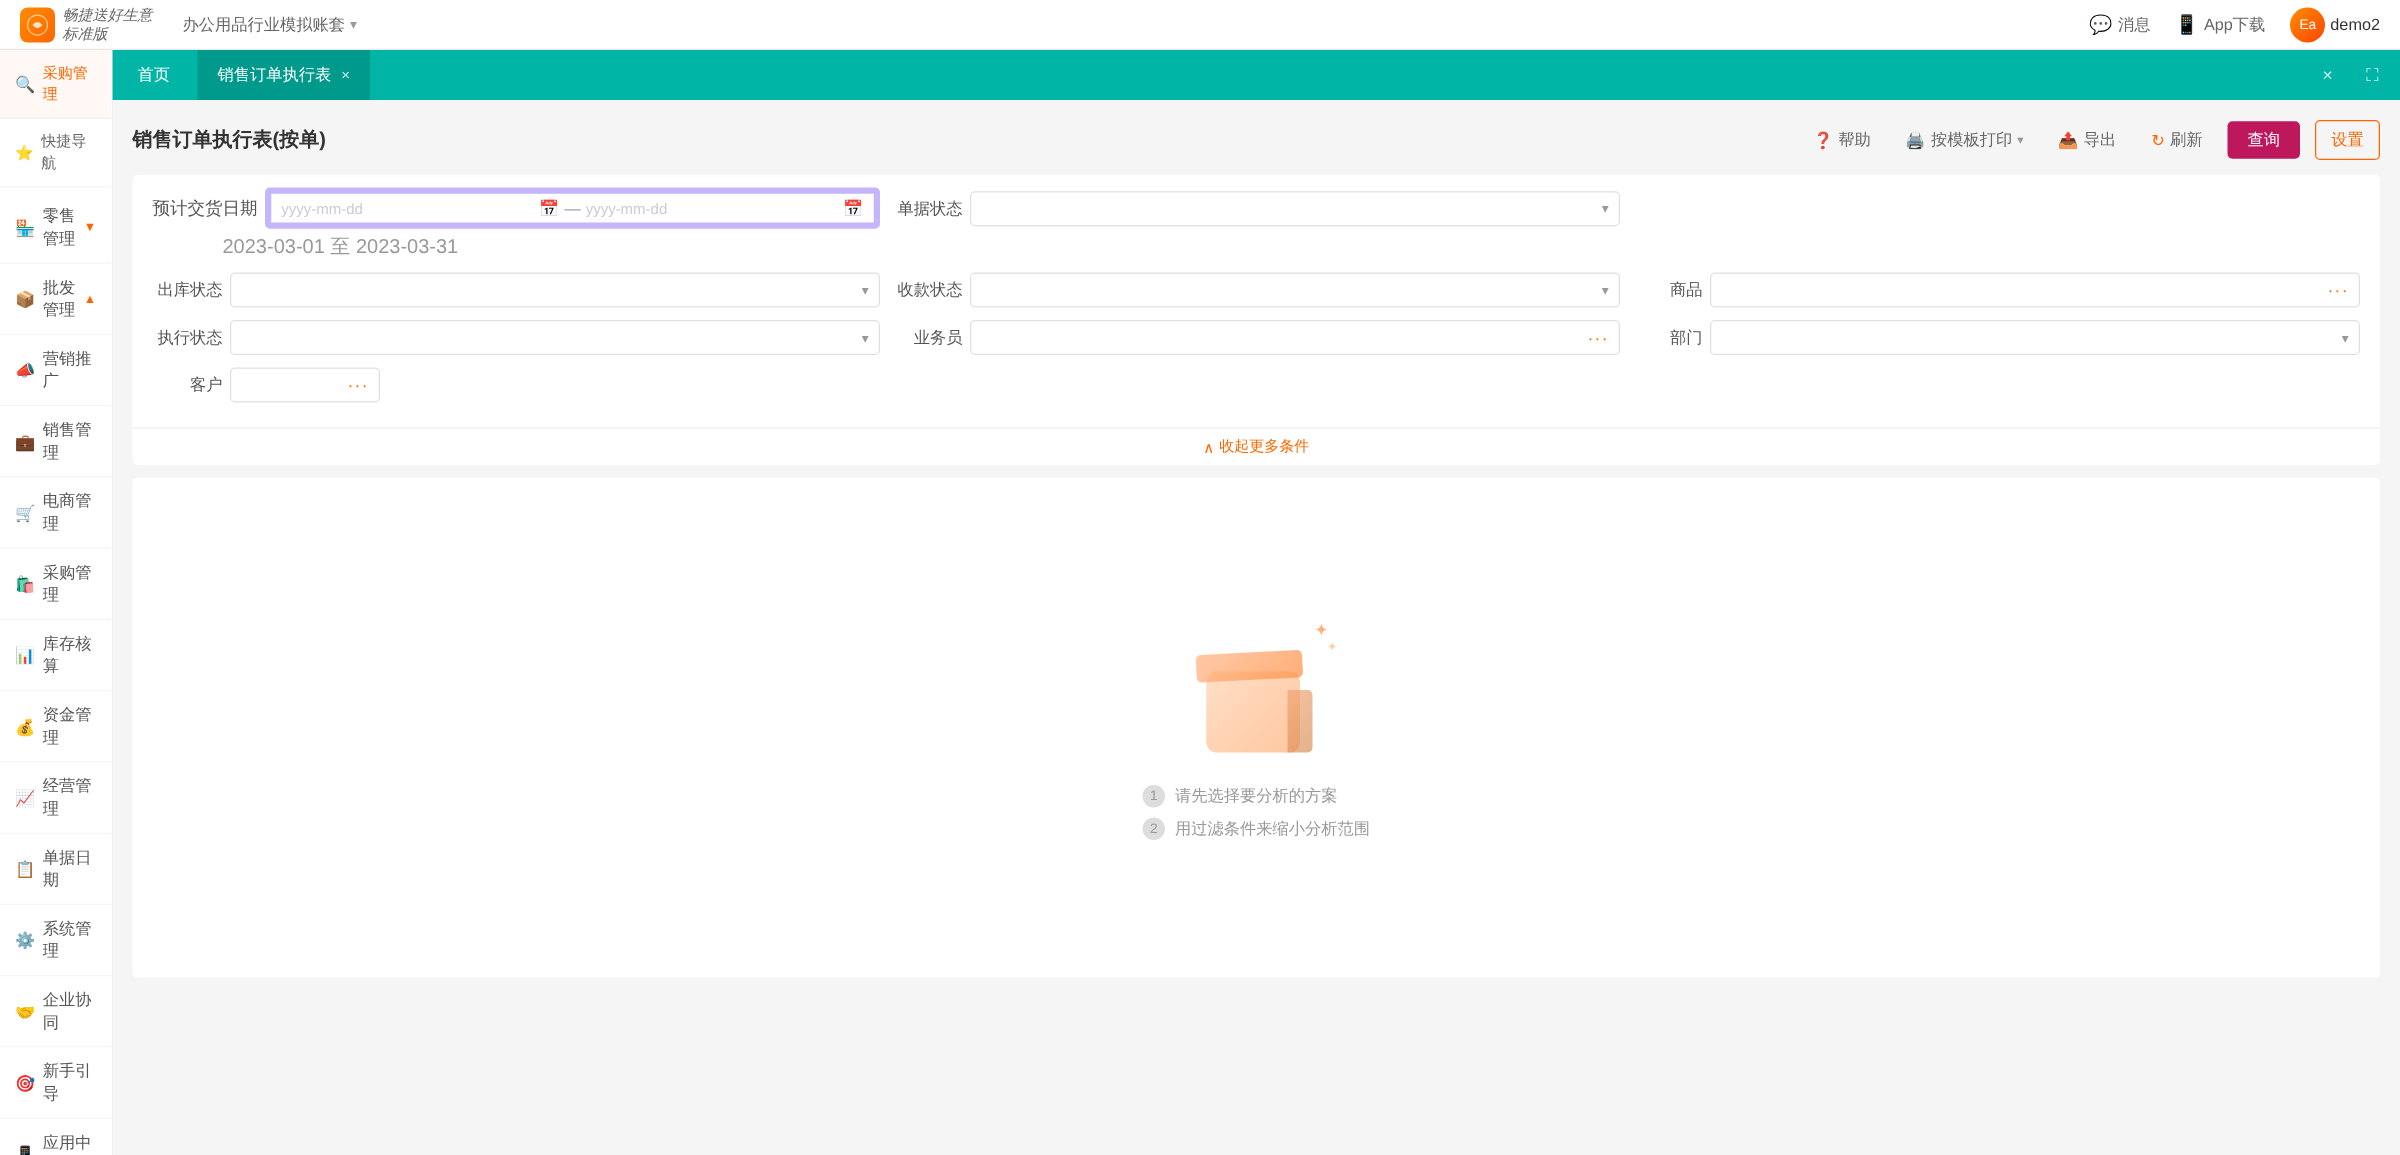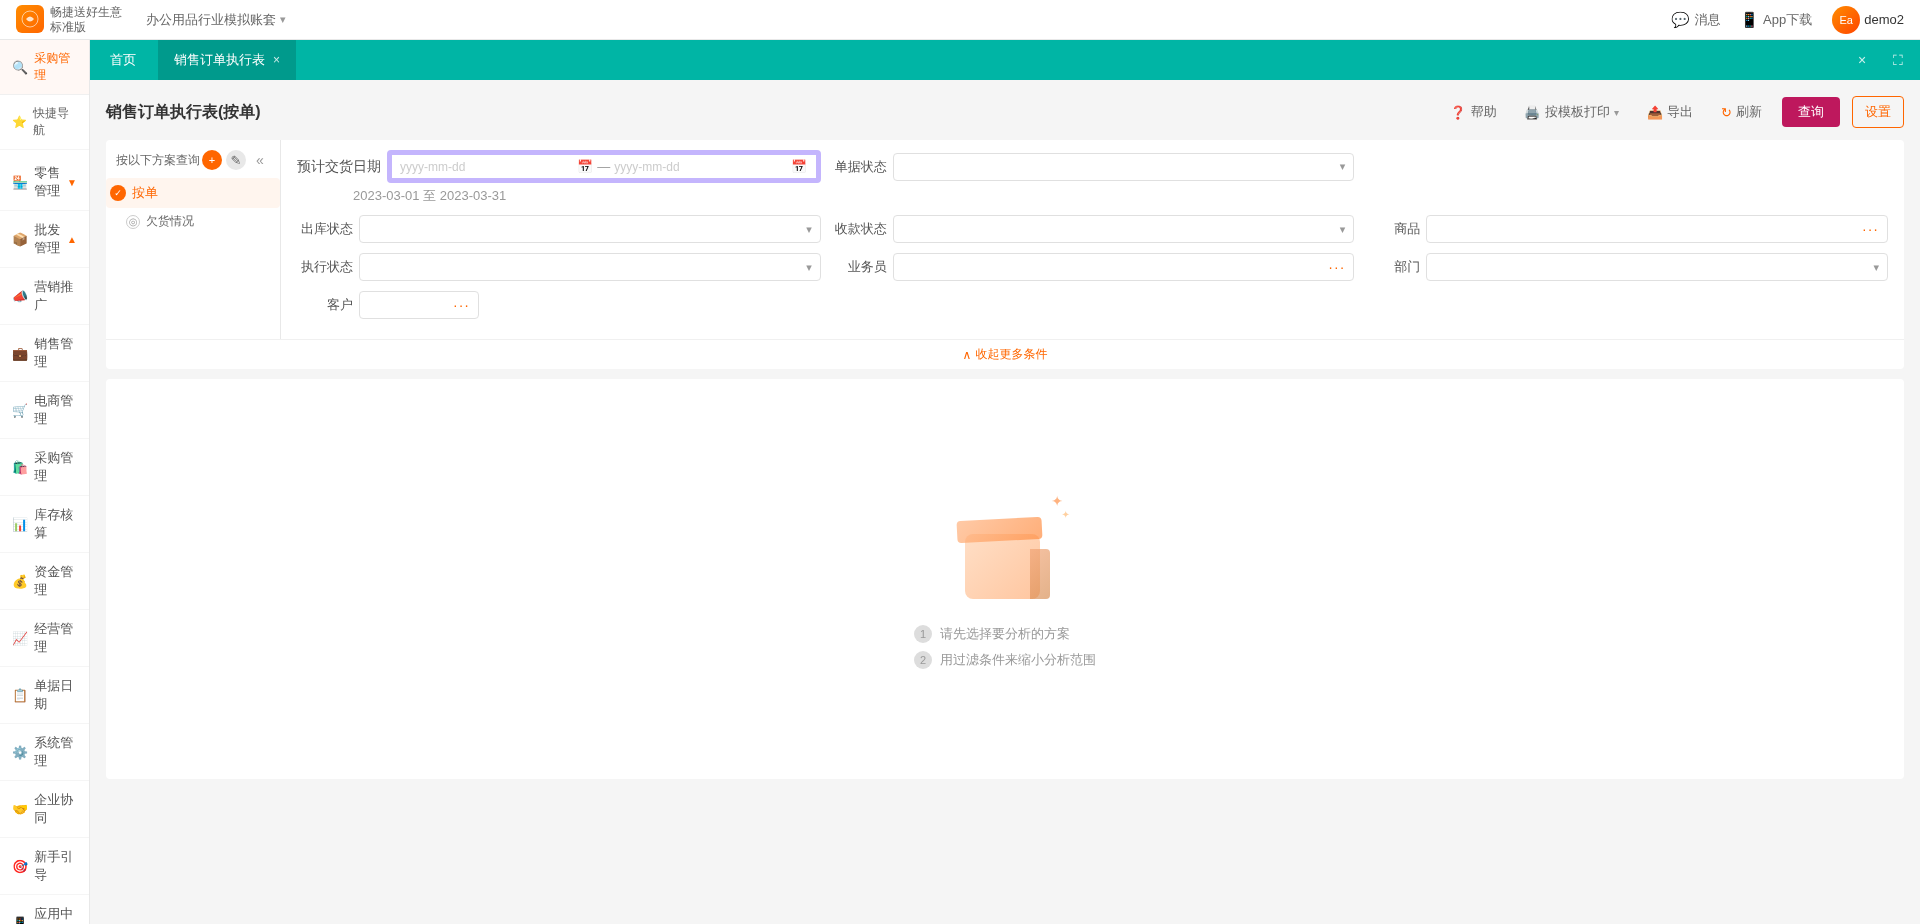--- a/index.html
+++ b/index.html
@@ -16,22 +16,23 @@
       justify-content: space-between;
       flex-shrink: 0;
     }
     .top-header-left {
       display: flex;
       align-items: center;
       gap: 8px;
     }
     .logo-area {
       display: flex;
-      align-items: flex-start;
+      align-items: flex-end;
       gap: 6px;
+      font-style: italic;
     }
     .logo-icon {
       width: 28px;
       height: 28px;
       background: linear-gradient(135deg, #ff8c00, #ff6600);
       border-radius: 6px;
       display: flex;
       align-items: center;
       justify-content: center;
       color: white;
@@ -598,38 +599,20 @@
           </div>
           <div class="action-btn secondary">
             <span>设置</span>
           </div>
         </div>
       </div>
 
       <div class="filter-panel-wrapper">
         <div class="filter-body">
 
-          <div class="filter-left">
-            <div class="filter-left-header">
-              <span style="font-size:12px;color:#666;">按以下方案查询</span>
-              <div style="display:flex;gap:4px;">
-                <div class="filter-left-icon">+</div>
-                <div class="filter-left-icon secondary" style="font-size:13px;">✎</div>
-                <div class="filter-left-icon collapse" style="color:#999;font-size:14px;">«</div>
-              </div>
-            </div>
-            <div class="filter-scheme-item">
-              <div class="filter-scheme-circle" style="font-size:9px;">✓</div>
-              <span>按单</span>
-            </div>
-            <div class="sub-scheme-item">
-              <div class="sub-scheme-circle" style="font-size:10px;">◎</div>
-              <span>欠货情况</span>
-            </div>
-          </div>
 
           <div class="filter-right">
 
             <div class="filter-grid-row">
 
 
               <div class="filter-item">
                 <span class="filter-item-label" style="min-width:75px;font-size:14px;">预计交货日期</span>
                 <div class="filter-date-range">
                   <input type="text" placeholder="yyyy-mm-dd" style="">
@@ -643,21 +626,21 @@
               <div class="filter-item">
                 <span class="filter-item-label">单据状态</span>
                 <div class="filter-input-box" style="justify-content:space-between;">
                   <span style="color:#ccc;font-size:12px;flex:1;"></span>
                   <span style="color:#999;font-size:11px;">▾</span>
                 </div>
               </div>
             </div>
 
             <div style="margin-left:56px;margin-bottom:10px;margin-top:-6px;">
-              <span style="font-size:13px;color:#999;">2023-03-01 至 2023-03-31</span>
+              <span style="font-size:16px;color:#999;">2023-03-01 至 2023-03-31</span>
             </div>
 
             <div class="filter-grid-row">
               <div class="filter-item">
                 <span class="filter-item-label">出库状态</span>
                 <div class="filter-input-box" style="justify-content:space-between;">
                   <span style="flex:1;"></span>
                   <span style="color:#999;font-size:11px;">▾</span>
                 </div>
               </div>

